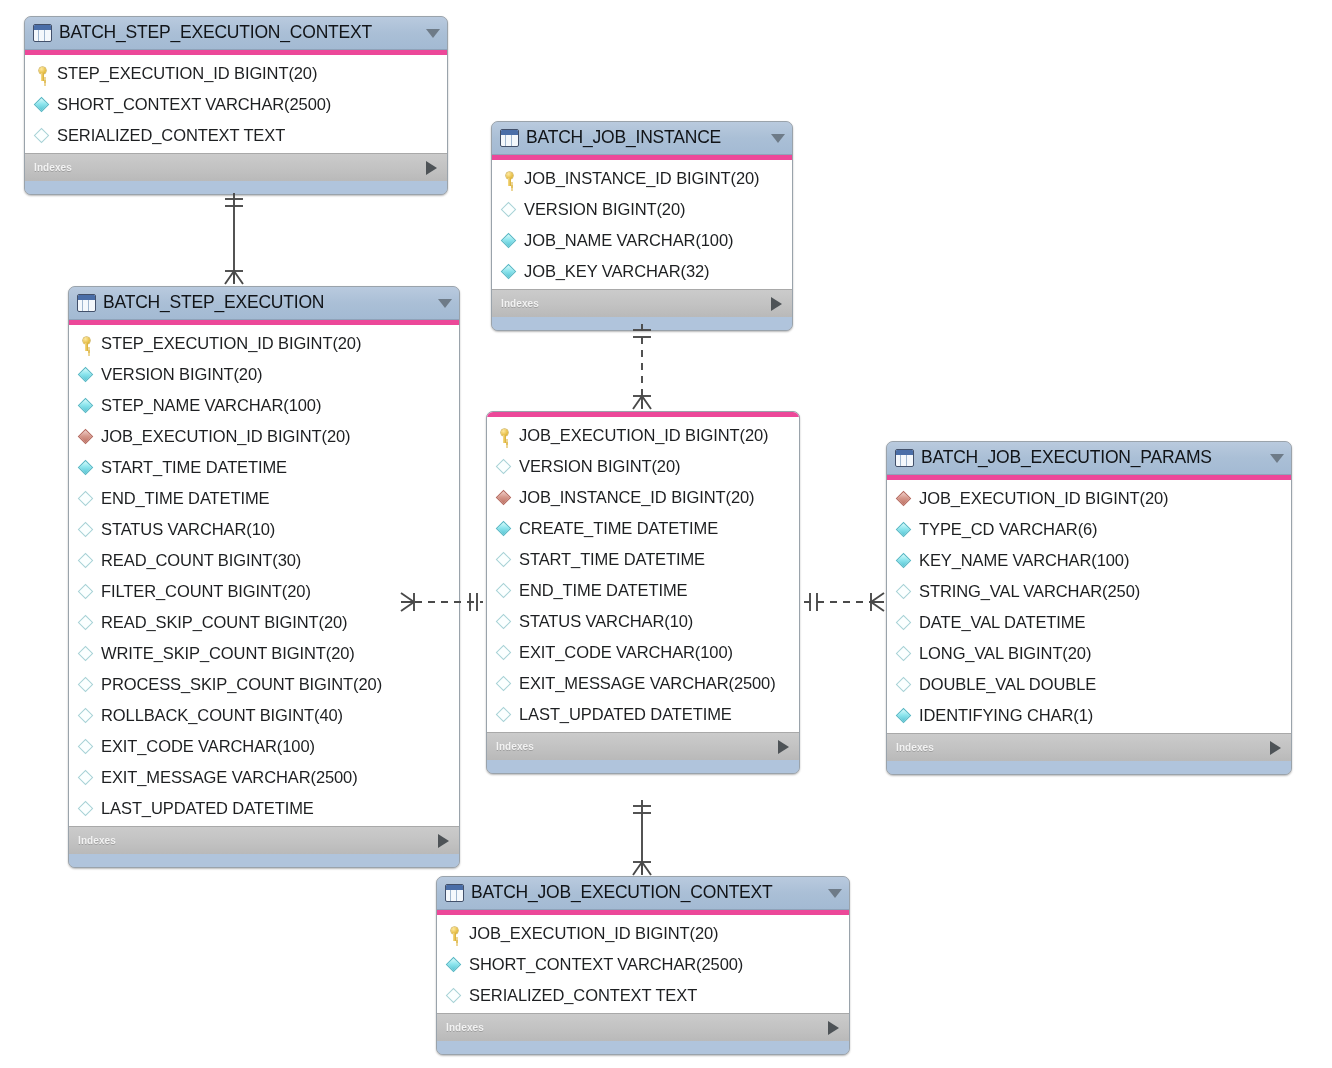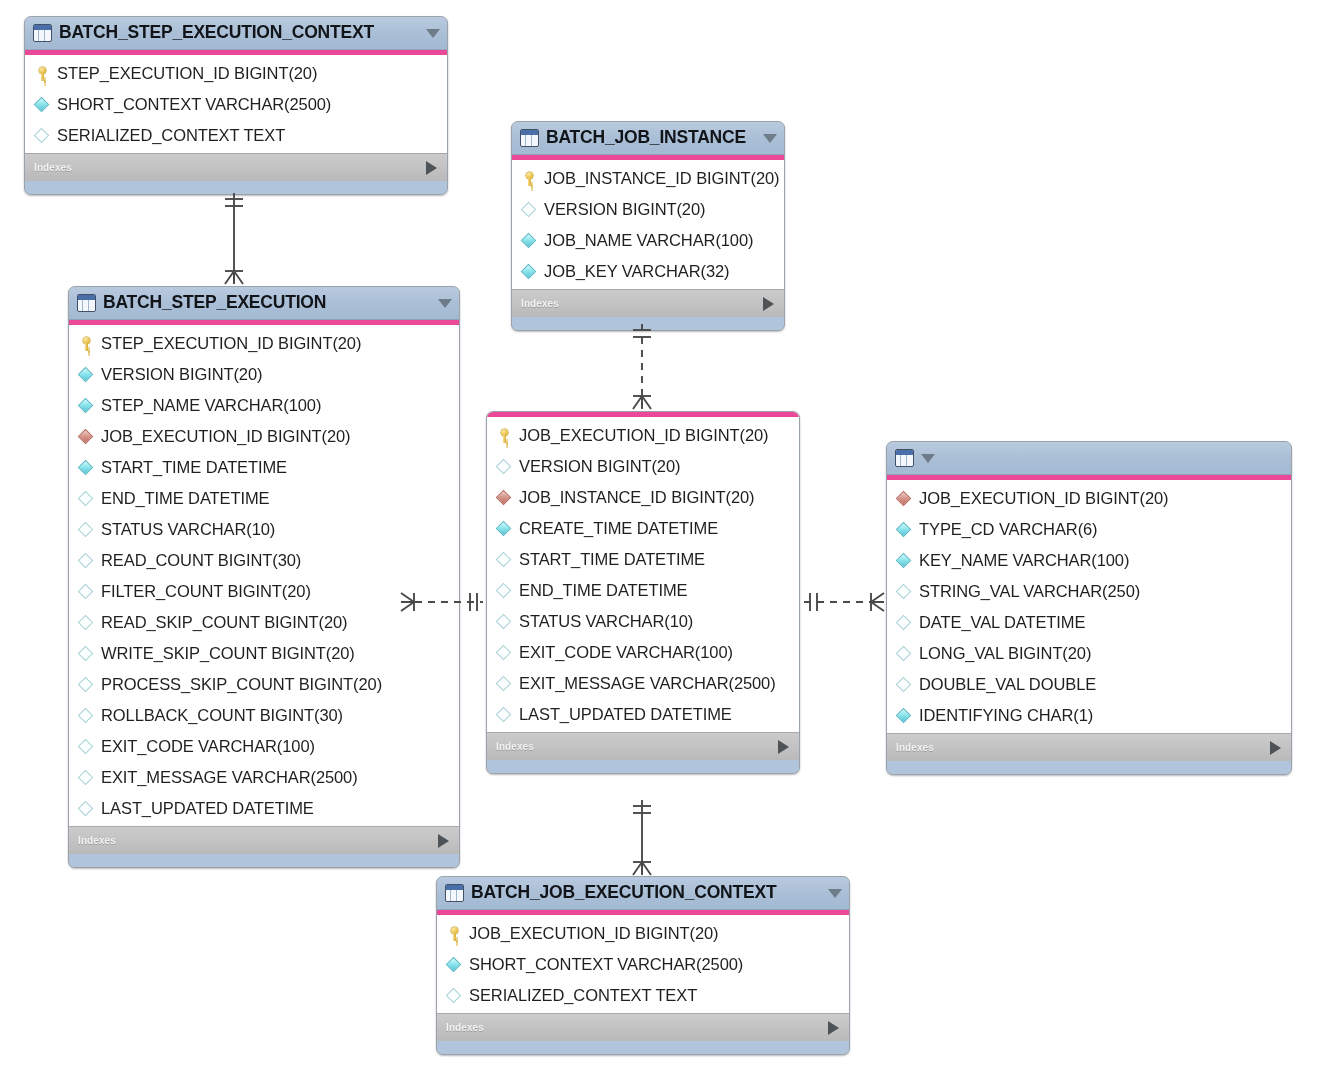--- a/index.html
+++ b/index.html
@@ -37,21 +37,21 @@
     height: 32px;
     padding: 0 7px 0 8px;
     background: linear-gradient(to bottom, #b9cade 0%, #aabfd6 50%, #a3bad3 100%);
     border-bottom: 1px solid #8fa2b8;
     border-radius: 6px 6px 0 0;
     gap: 7px;
   }
   .tbl-title {
     flex: 1 1 auto;
     font-size: 17.5px;
-    font-weight: bold;
+    font-weight: normal;
     color: #111418;
     letter-spacing: -0.2px;
     white-space: nowrap;
     line-height: 1;
   }
 
   
   .icon-table {
     flex: 0 0 auto;
     width: 19px;
@@ -219,21 +219,21 @@
             <span class="g g-dia g-dia-null"></span>
             <span class="col-label">SERIALIZED_CONTEXT TEXT</span>
           </div>
         </div>
         <div class="tbl-indexes">
           <span class="idx-label">Indexes</span>
           <span class="caret-right"></span>
         </div>
         <div class="tbl-foot"></div>
       </div>
-      <div class="table-box" style="left: 511px; top: 121px; width: 274px;">
+      <div class="table-box" style="left: 491px; top: 121px; width: 302px;">
         <div class="tbl-header">
           <span class="icon-table"></span>
           <span class="tbl-title">BATCH_JOB_INSTANCE</span>
           <span class="caret-down"></span>
         </div>
         <div class="tbl-cols">
           <div class="col-row">
             <span class="g g-key"></span>
             <span class="col-label">JOB_INSTANCE_ID BIGINT(20)</span>
           </div>
@@ -306,21 +306,21 @@
           <div class="col-row">
             <span class="g g-dia g-dia-null"></span>
             <span class="col-label">WRITE_SKIP_COUNT BIGINT(20)</span>
           </div>
           <div class="col-row">
             <span class="g g-dia g-dia-null"></span>
             <span class="col-label">PROCESS_SKIP_COUNT BIGINT(20)</span>
           </div>
           <div class="col-row">
             <span class="g g-dia g-dia-null"></span>
-            <span class="col-label">ROLLBACK_COUNT BIGINT(30)</span>
+            <span class="col-label">ROLLBACK_COUNT BIGINT(40)</span>
           </div>
           <div class="col-row">
             <span class="g g-dia g-dia-null"></span>
             <span class="col-label">EXIT_CODE VARCHAR(100)</span>
           </div>
           <div class="col-row">
             <span class="g g-dia g-dia-null"></span>
             <span class="col-label">EXIT_MESSAGE VARCHAR(2500)</span>
           </div>
           <div class="col-row">
@@ -379,20 +379,21 @@
         </div>
         <div class="tbl-indexes">
           <span class="idx-label">Indexes</span>
           <span class="caret-right"></span>
         </div>
         <div class="tbl-foot"></div>
       </div>
       <div class="table-box" style="left: 886px; top: 441px; width: 406px;">
         <div class="tbl-header">
           <span class="icon-table"></span>
+          <span class="tbl-title">BATCH_JOB_EXECUTION_PARAMS</span>
           <span class="caret-down"></span>
         </div>
         <div class="tbl-cols">
           <div class="col-row">
             <span class="g g-dia g-dia-fk"></span>
             <span class="col-label">JOB_EXECUTION_ID BIGINT(20)</span>
           </div>
           <div class="col-row">
             <span class="g g-dia g-dia-fill"></span>
             <span class="col-label">TYPE_CD VARCHAR(6)</span>

